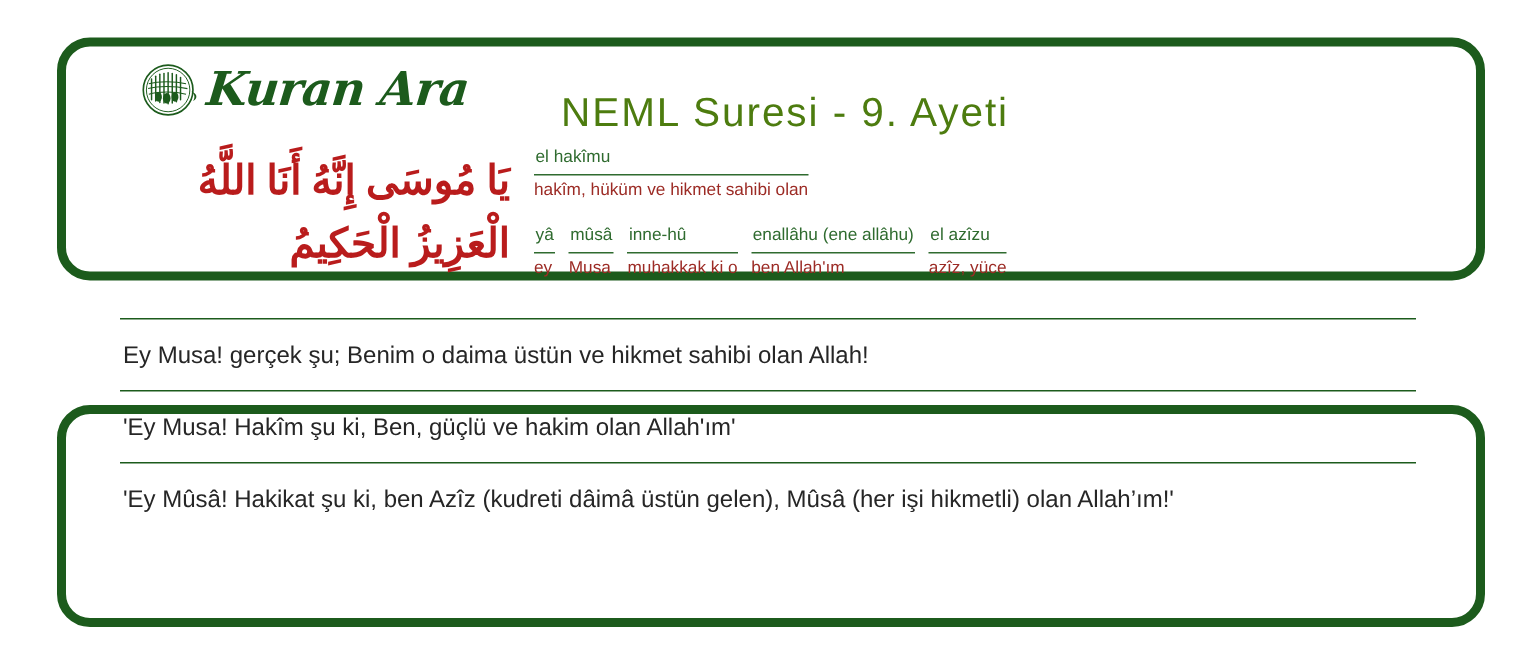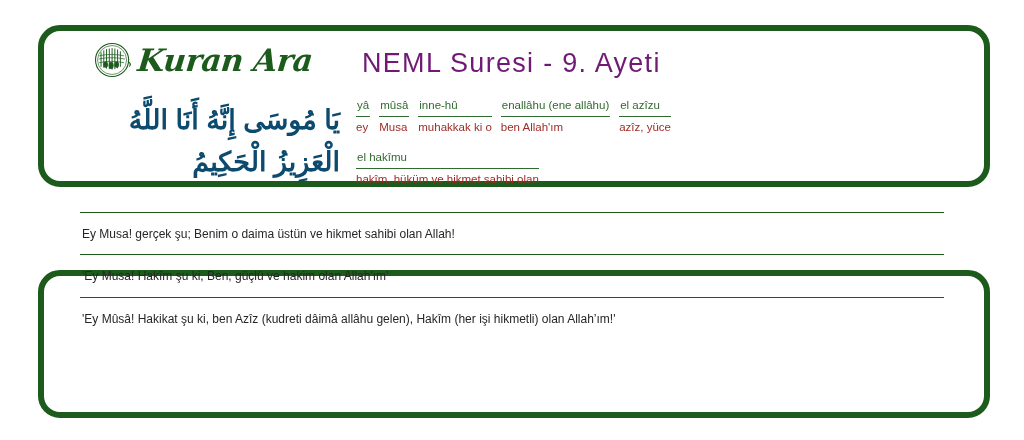--- a/index.html
+++ b/index.html
@@ -79,37 +79,37 @@
     white-space: nowrap;
     transform: skewX(-6deg);
   }
 
   #arabic-verse {
     position: absolute;
     left: 60px;
     top: 100px;
     width: 280px;
     direction: rtl;
-    font-family: Liberation Sans, sans-serif;
+    font-family: Liberation Serif, serif;
     font-size: 27px;
     line-height: 1.55;
-    color: #0c4a6e;
+    color: #b91c1c;
     font-weight: 600;
   }
 
   #page-title {
     position: absolute;
     left: 362px;
     top: 48px;
     font-size: 27px;
     font-weight: normal;
-    color: #701a75;
+    color: #4d7c0f;
     letter-spacing: 1.3px;
     white-space: nowrap;
-    margin: 0;
+    margin: 12px;
   }
 
   
   #glossary {
     position: absolute;
     left: 356px;
     top: 98px;
     width: 600px;
   }
   .gloss-row {
@@ -142,21 +142,21 @@
     top: 212px;
     width: 1024px;
   }
   .translation-row {
     position: relative;
     margin: 0 80px;
     border-top: 1px solid #1c5b1c;
     padding: 13px 2px 11px 2px;
   }
   .translation-text {
-    font-size: 12px;
+    font-size: 16px;
     line-height: 1.45;
     color: #262626;
     white-space: nowrap;
   }
 </style>
 </head>
 <body>
 
 <div id="page">
 
@@ -199,56 +199,56 @@
     </div>
 
     <h1 id="page-title">NEML Suresi - 9. Ayeti</h1>
 
     <div id="arabic-verse">يَا مُوسَى إِنَّهُ أَنَا اللَّهُ الْعَزِيزُ الْحَكِيمُ</div>
 
     <div id="glossary">
 
       <div class="gloss-row">
         <div class="gloss-cell">
+          <div class="gloss-translit">el hakîmu</div>
+          <div class="gloss-meaning">hakîm, hüküm ve hikmet sahibi olan</div>
+        </div>
+      </div>
+
+      <div class="gloss-row">
+        <div class="gloss-cell">
           <div class="gloss-translit">yâ</div>
           <div class="gloss-meaning">ey</div>
         </div>
         <div class="gloss-cell">
           <div class="gloss-translit">mûsâ</div>
           <div class="gloss-meaning">Musa</div>
         </div>
         <div class="gloss-cell">
           <div class="gloss-translit">inne-hû</div>
           <div class="gloss-meaning">muhakkak ki o</div>
         </div>
         <div class="gloss-cell">
           <div class="gloss-translit">enallâhu (ene allâhu)</div>
           <div class="gloss-meaning">ben Allah'ım</div>
         </div>
         <div class="gloss-cell">
           <div class="gloss-translit">el azîzu</div>
           <div class="gloss-meaning">azîz, yüce</div>
-        </div>
-      </div>
-
-      <div class="gloss-row">
-        <div class="gloss-cell">
-          <div class="gloss-translit">el hakîmu</div>
-          <div class="gloss-meaning">hakîm, hüküm ve hikmet sahibi olan</div>
         </div>
       </div>
 
     </div>
   </div>
 
   <div id="translations">
     <div class="translation-row">
       <div class="translation-text">Ey Musa! gerçek şu; Benim o daima üstün ve hikmet sahibi olan Allah!</div>
     </div>
     <div class="translation-row">
       <div class="translation-text">'Ey Musa! Hakîm şu ki, Ben, güçlü ve hakim olan Allah'ım'</div>
     </div>
     <div class="translation-row">
-      <div class="translation-text">'Ey Mûsâ! Hakikat şu ki, ben Azîz (kudreti dâimâ allâhu gelen), Hakîm (her işi hikmetli) olan Allah’ım!'</div>
+      <div class="translation-text">'Ey Mûsâ! Hakikat şu ki, ben Azîz (kudreti dâimâ üstün gelen), Mûsâ (her işi hikmetli) olan Allah’ım!'</div>
     </div>
   </div>
 
 </div>
 
 </body></html>

